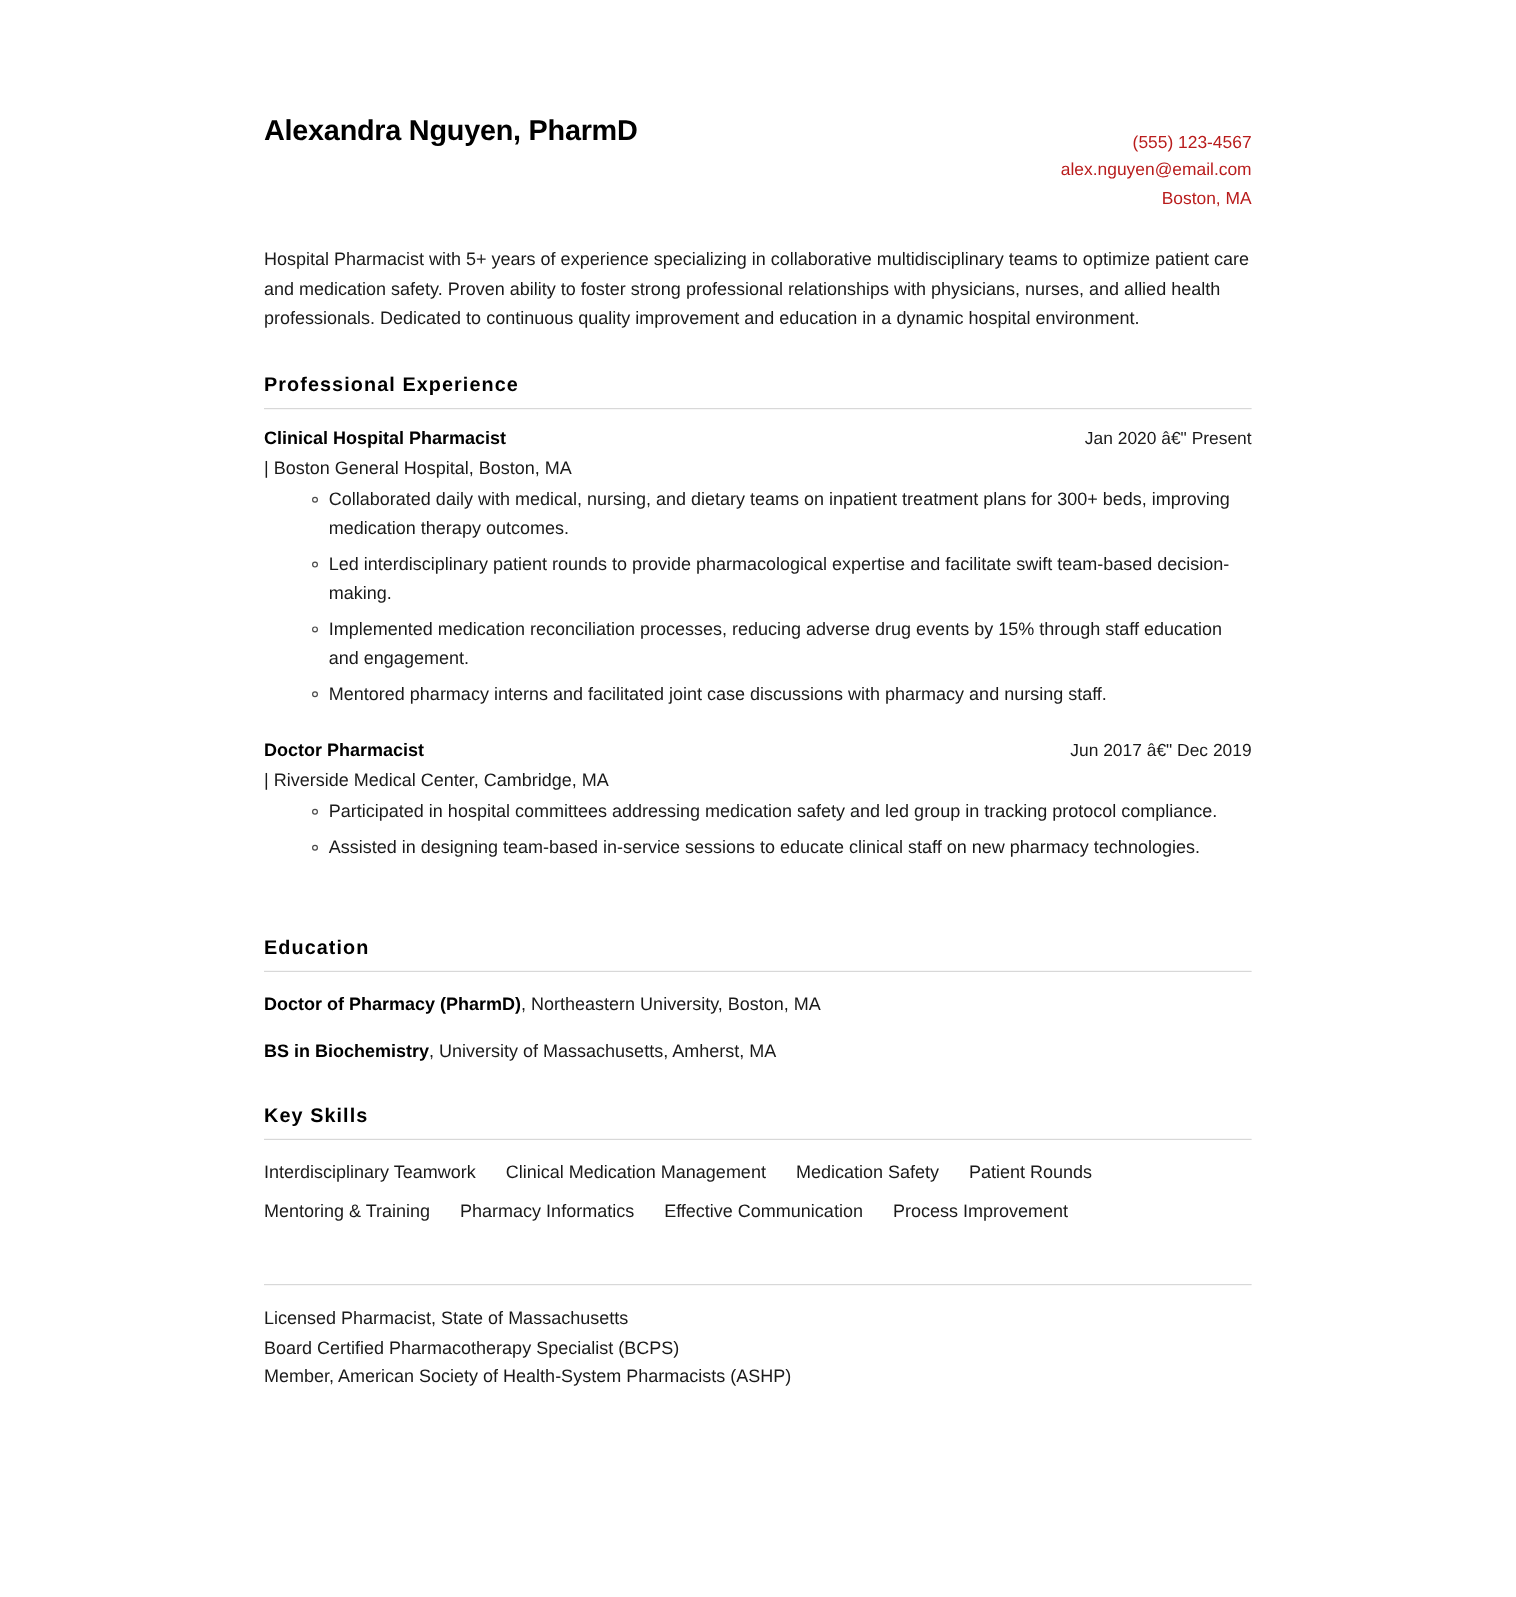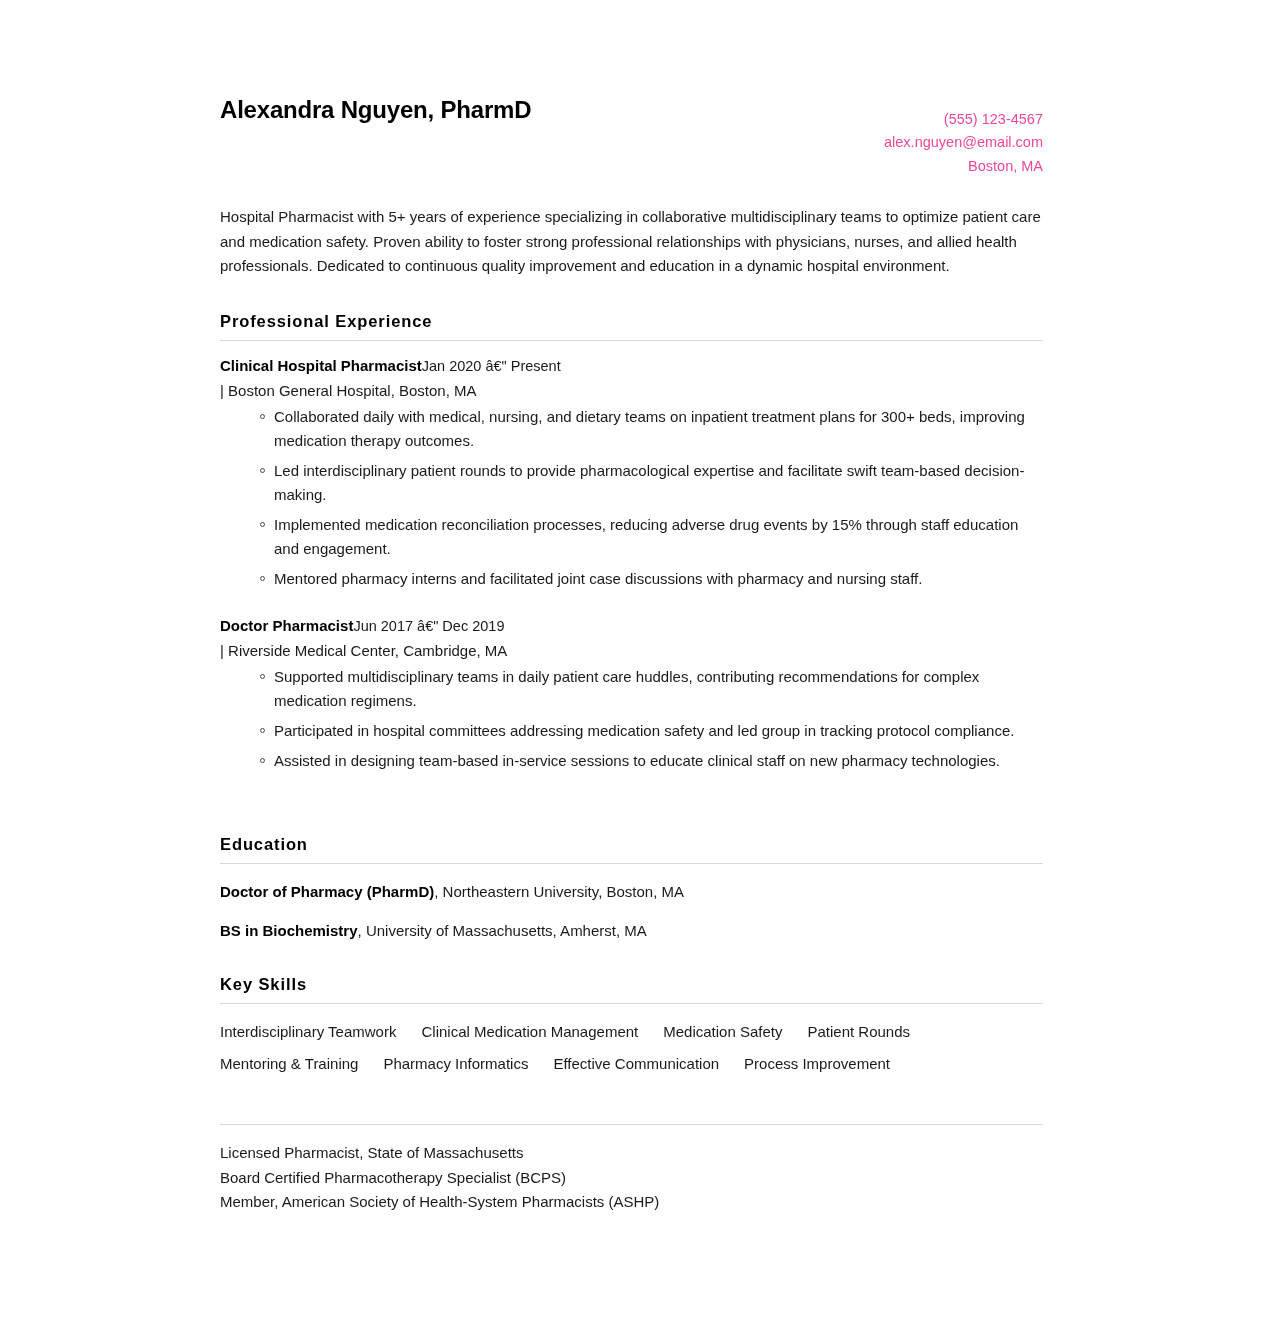--- a/index.html
+++ b/index.html
@@ -37,21 +37,21 @@
     letter-spacing: -0.2px;
     line-height: 1.15;
     margin: 0;
     color: #000;
     white-space: nowrap;
   }
   .contact {
     text-align: right;
     font-size: 14.5px;
     line-height: 1.62;
-    color: #ec4899;
+    color: #b91c1c;
     padding-top: 12px;
   }
   .contact div { white-space: nowrap; }
 
   
   .summary {
     margin-top: 27px;
     font-size: 15px;
     line-height: 1.62;
     color: #1a1a1a;
@@ -72,20 +72,21 @@
     border-top: 1px solid #d8d8d8;
     margin: 0 0 16px 0;
     width: 100%;
   }
 
   
   .job { margin-bottom: 4px; }
   .job + .job { margin-top: 26px; }
   .job-head {
     display: flex;
+    justify-content: space-between;
     align-items: baseline;
   }
   .job-title {
     font-size: 15px;
     font-weight: bold;
     color: #000;
   }
   .job-dates {
     font-size: 14.5px;
     color: #1a1a1a;
@@ -192,21 +193,20 @@
         </ul>
       </div>
 
       <div class="job">
         <div class="job-head">
           <span class="job-title">Doctor Pharmacist</span>
           <span class="job-dates">Jun 2017 â€" Dec 2019</span>
         </div>
         <div class="job-company">| Riverside Medical Center, Cambridge, MA</div>
         <ul class="bullets">
-          <li>Supported multidisciplinary teams in daily patient care huddles, contributing recommendations for complex medication regimens.</li>
           <li>Participated in hospital committees addressing medication safety and led group in tracking protocol compliance.</li>
           <li>Assisted in designing team-based in-service sessions to educate clinical staff on new pharmacy technologies.</li>
         </ul>
       </div>
     </div>
 
     <div class="section section--education">
       <div class="section-title">Education</div>
       <hr class="rule">
 

